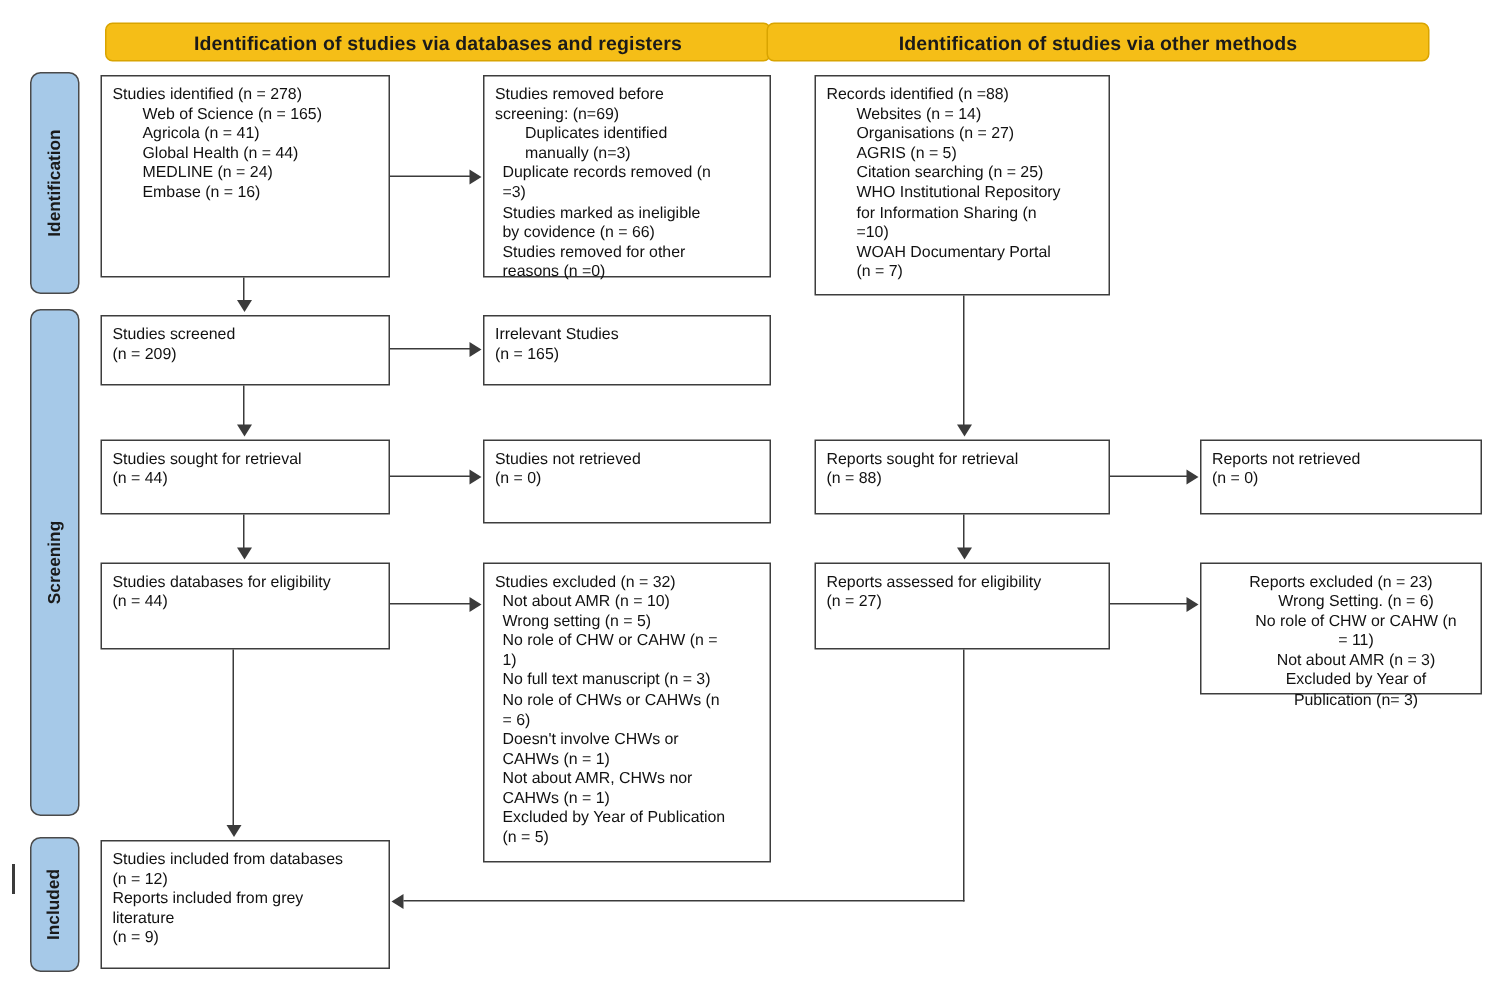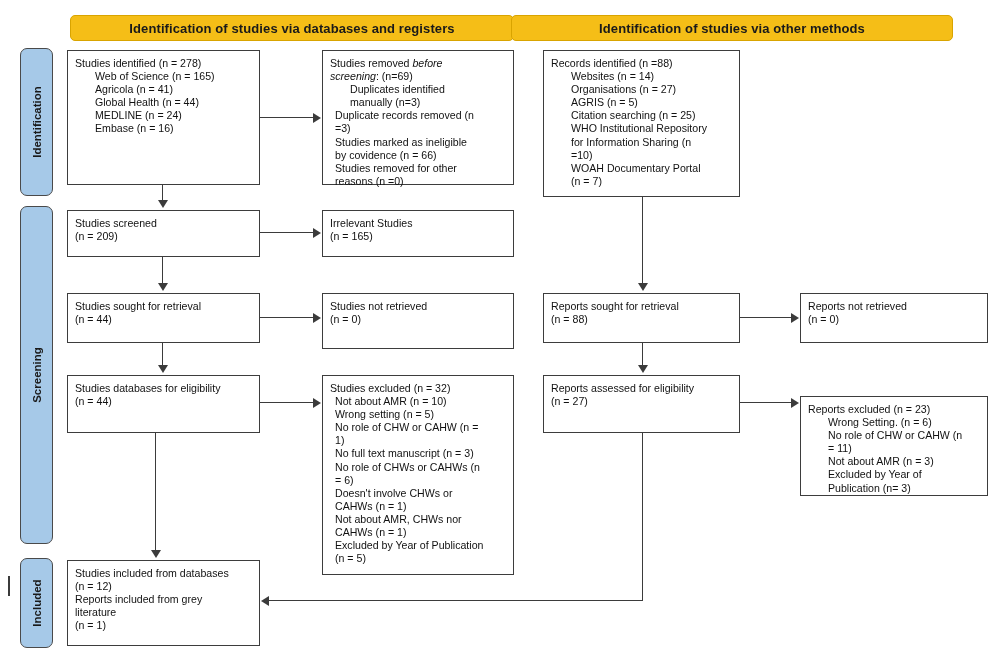--- a/index.html
+++ b/index.html
@@ -22,21 +22,21 @@
   }
 
   .box{
     position:absolute;background:#ffffff;border:1.2px solid #3d3d3d;
     box-sizing:border-box;padding:6px 7px 4px 7px;
     font-size:10.6px;line-height:13.1px;color:#111;
   }
   .box .ln{white-space:pre-wrap;}
   .ind1{padding-left:20px;}
   .ind-sm{padding-left:5px;}
-  .ital{font-style:italic;text-align:right;}
+  .ital{text-align:right;}
 
   .vline{position:absolute;background:#3b3b3b;width:1.4px;}
   .hline{position:absolute;background:#3b3b3b;height:1.4px;}
   .arrow-d{position:absolute;width:0;height:0;border-left:5px solid transparent;border-right:5px solid transparent;border-top:8px solid #3b3b3b;}
   .arrow-r{position:absolute;width:0;height:0;border-top:5px solid transparent;border-bottom:5px solid transparent;border-left:8px solid #3b3b3b;}
   .arrow-l{position:absolute;width:0;height:0;border-top:5px solid transparent;border-bottom:5px solid transparent;border-right:8px solid #3b3b3b;}
   .tick{position:absolute;background:#3b3b3b;width:1.6px;}
 </style>
 </head>
 <body>
@@ -127,21 +127,21 @@
     <div class="ln ind-sm">CAHWs (n = 1)</div>
     <div class="ln ind-sm">Excluded by Year of Publication</div>
     <div class="ln ind-sm">(n = 5)</div>
   </div>
 
   <div class="box" style="left:67px;top:560px;width:193px;height:86px;">
     <div class="ln">Studies included from databases</div>
     <div class="ln">(n = 12)</div>
     <div class="ln">Reports included from grey</div>
     <div class="ln">literature</div>
-    <div class="ln">(n = 1)</div>
+    <div class="ln">(n = 9)</div>
   </div>
 
   <div class="box" style="left:543px;top:50px;width:197px;height:147px;">
     <div class="ln">Records identified (n =88)</div>
     <div class="ln ind1">Websites (n = 14)</div>
     <div class="ln ind1">Organisations (n = 27)</div>
     <div class="ln ind1">AGRIS (n = 5)</div>
     <div class="ln ind1">Citation searching (n = 25)</div>
     <div class="ln ind1">WHO Institutional Repository</div>
     <div class="ln ind1">for Information Sharing (n</div>
@@ -158,21 +158,21 @@
   <div class="box" style="left:800px;top:293px;width:188px;height:50px;">
     <div class="ln">Reports not retrieved</div>
     <div class="ln">(n = 0)</div>
   </div>
 
   <div class="box" style="left:543px;top:375px;width:197px;height:58px;">
     <div class="ln">Reports assessed for eligibility</div>
     <div class="ln">(n = 27)</div>
   </div>
 
-  <div class="box" style="left:800px;top:396px;width:188px;height:100px;">
+  <div class="box" style="left:800px;top:375px;width:188px;height:88px;text-align:center;">
     <div class="ln">Reports excluded (n = 23)</div>
     <div class="ln ind1">Wrong Setting. (n = 6)</div>
     <div class="ln ind1">No role of CHW or CAHW (n</div>
     <div class="ln ind1">= 11)</div>
     <div class="ln ind1">Not about AMR (n = 3)</div>
     <div class="ln ind1">Excluded by Year of</div>
     <div class="ln ind1">Publication (n= 3)</div>
   </div>
 
   <div class="hline" style="left:260px;top:117px;width:54px;"></div>

